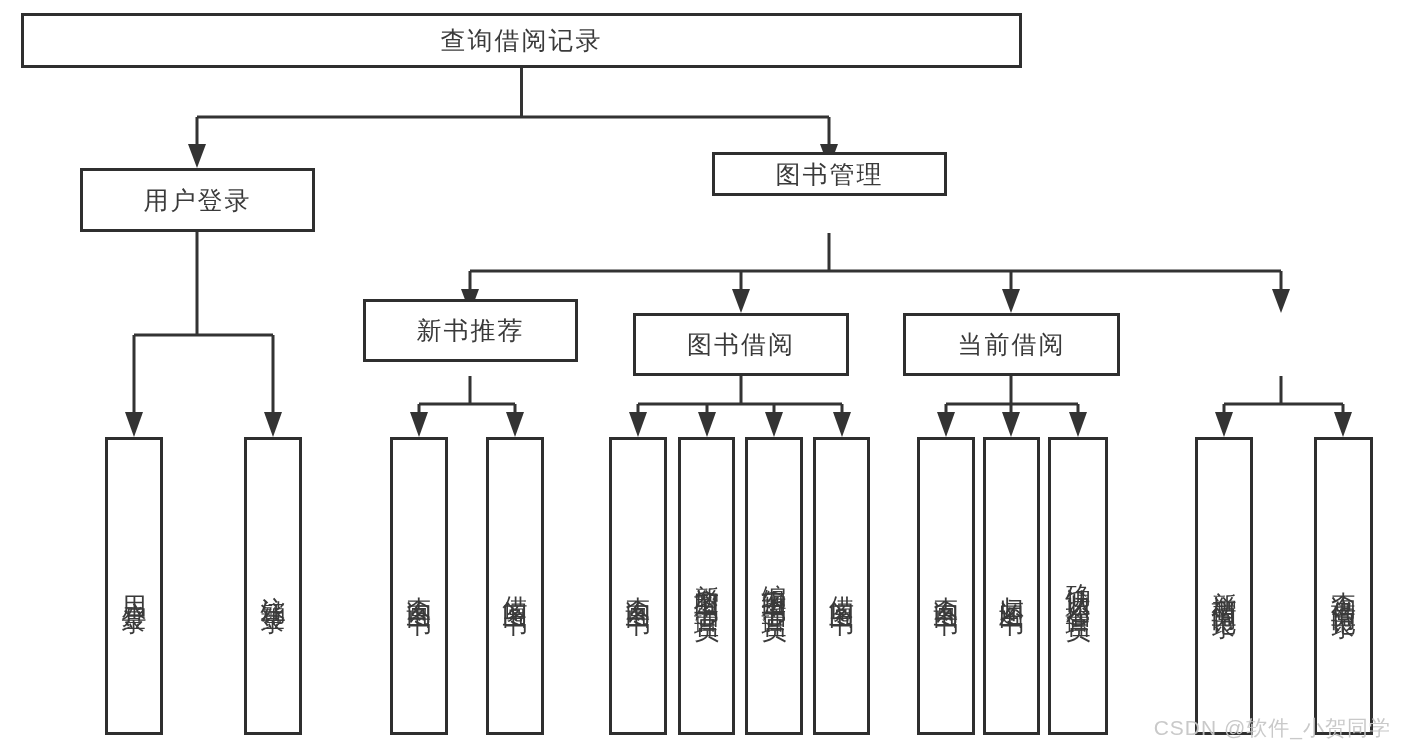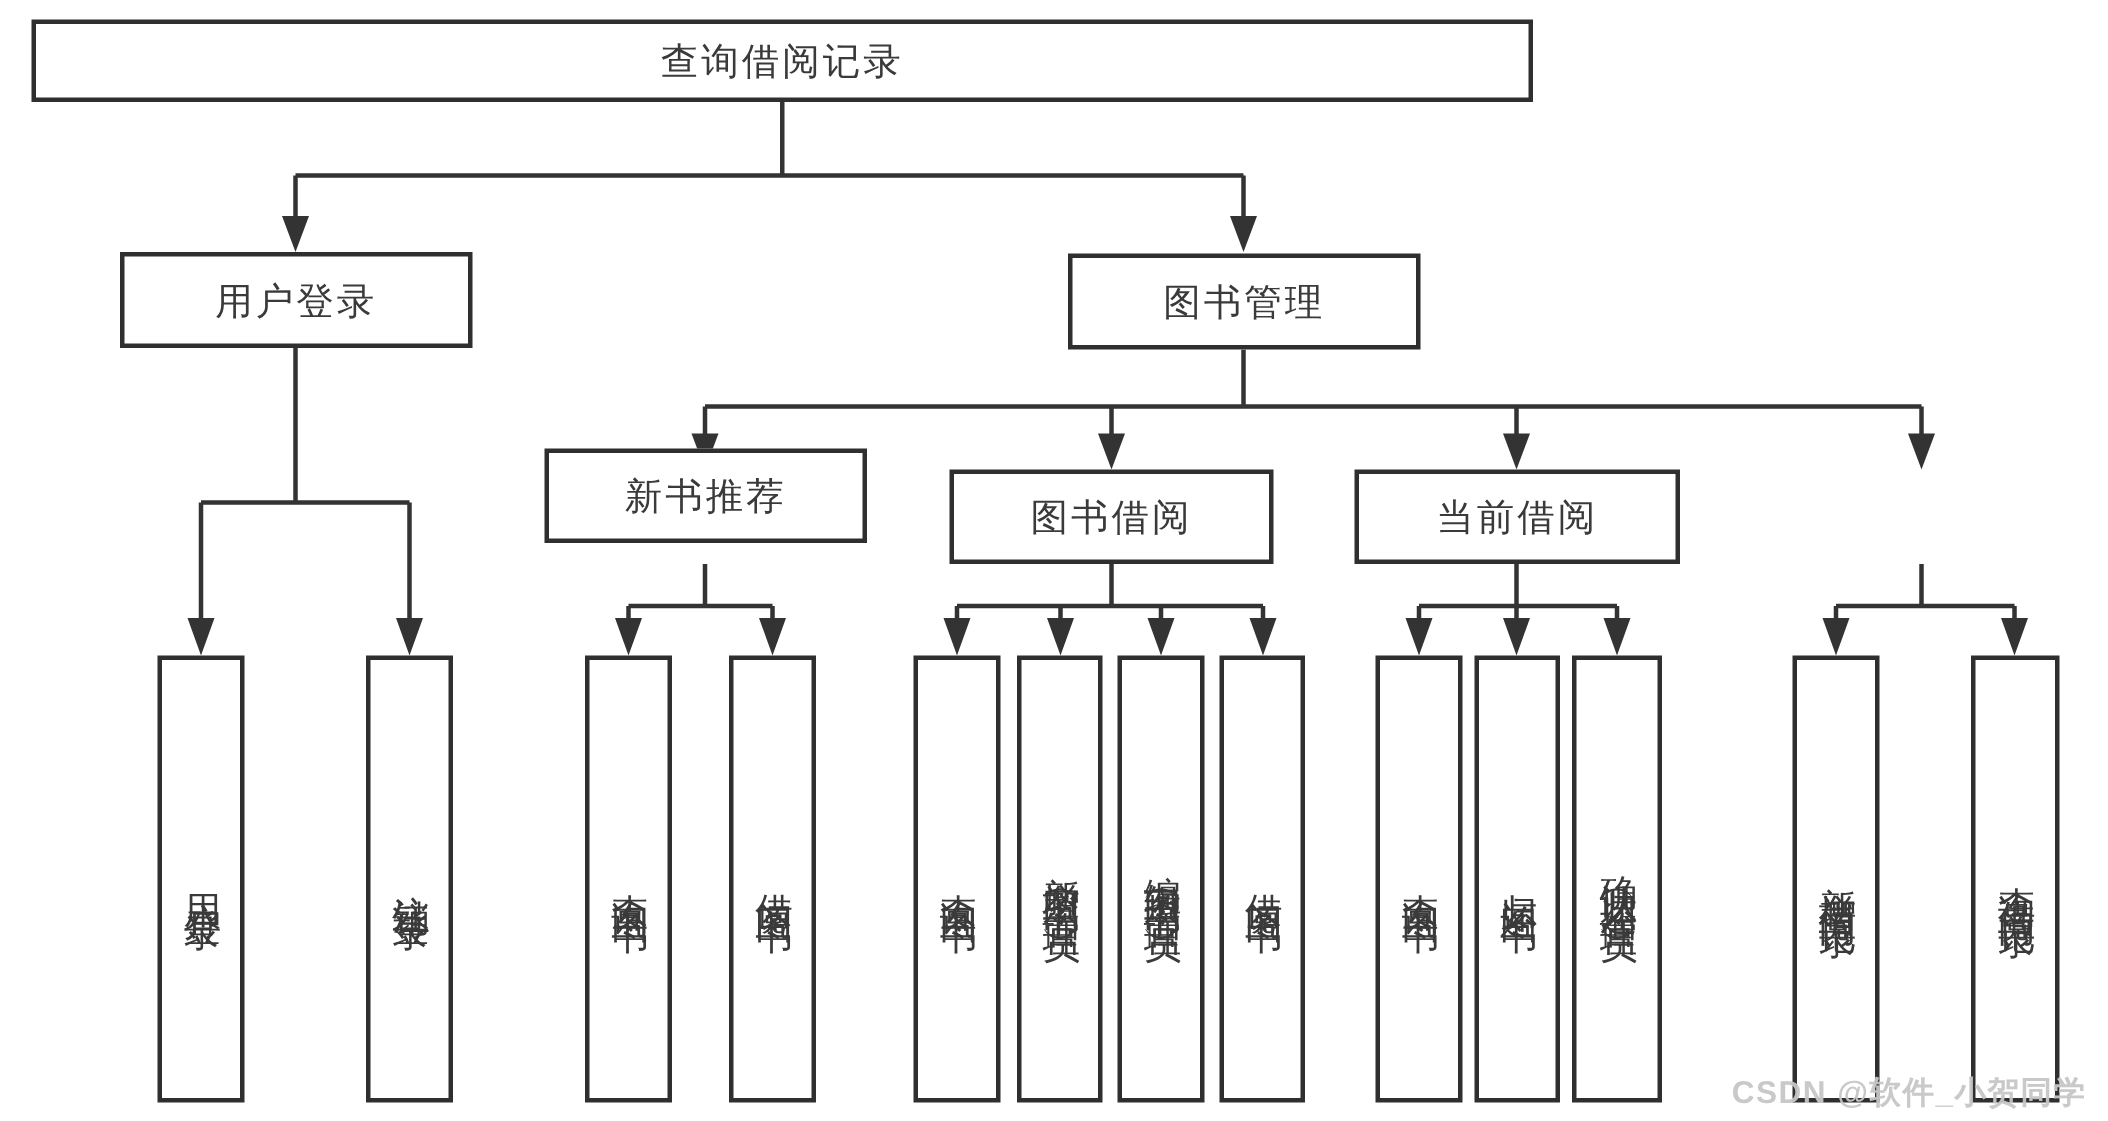--- a/index.html
+++ b/index.html
@@ -54,21 +54,20 @@
   }
   .watermark {
     position: absolute;
     right: 14px;
     bottom: 5px;
     font-size: 21px;
     letter-spacing: 1px;
     color: rgba(198, 198, 198, 0.95);
     white-space: nowrap;
     z-index: 10;
-    font-weight: bold;
   }
 </style>
 </head>
 <body>
 
 <div id="canvas">
 
   <svg id="connector-svg" viewBox="0 0 1405 747" xmlns="http://www.w3.org/2000/svg">
 
     <path class="line" d="M521.5 68 V117 M197 117 H829 M197 117 V146 M829 117 V146"></path>
@@ -105,21 +104,21 @@
     <polygon class="arrow" points="1334,412 1352,412 1343,437"></polygon>
   </svg>
 
   <div class="node h" style="left:21px;top:13px;width:1001px;height:55px">
     <span>查询借阅记录</span>
   </div>
 
   <div class="node h" style="left:80px;top:168px;width:235px;height:64px">
     <span>用户登录</span>
   </div>
-  <div class="node h" style="left:712px;top:169px;width:235px;height:64px">
+  <div class="node h" style="left:712px;top:152px;width:235px;height:44px">
     <span>图书管理</span>
   </div>
 
   <div class="node h" style="left:363px;top:299px;width:215px;height:63px">
     <span>新书推荐</span>
   </div>
   <div class="node h" style="left:903px;top:313px;width:217px;height:63px">
     <span>当前借阅</span>
   </div>
   <div class="node h" style="left:633px;top:313px;width:216px;height:63px">

